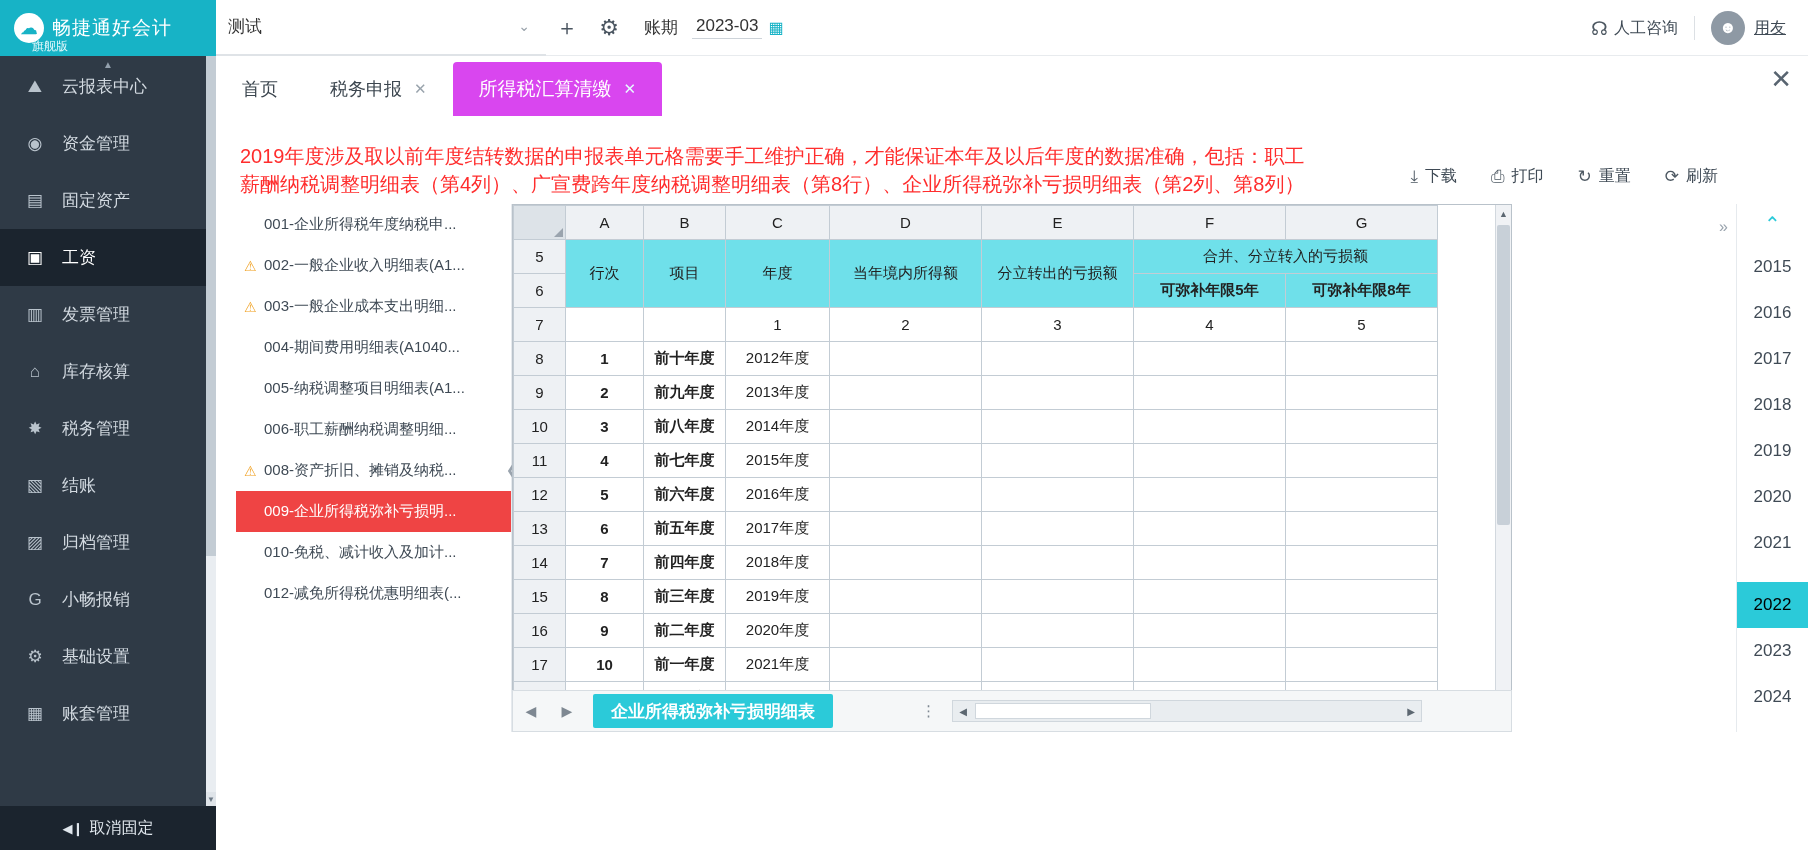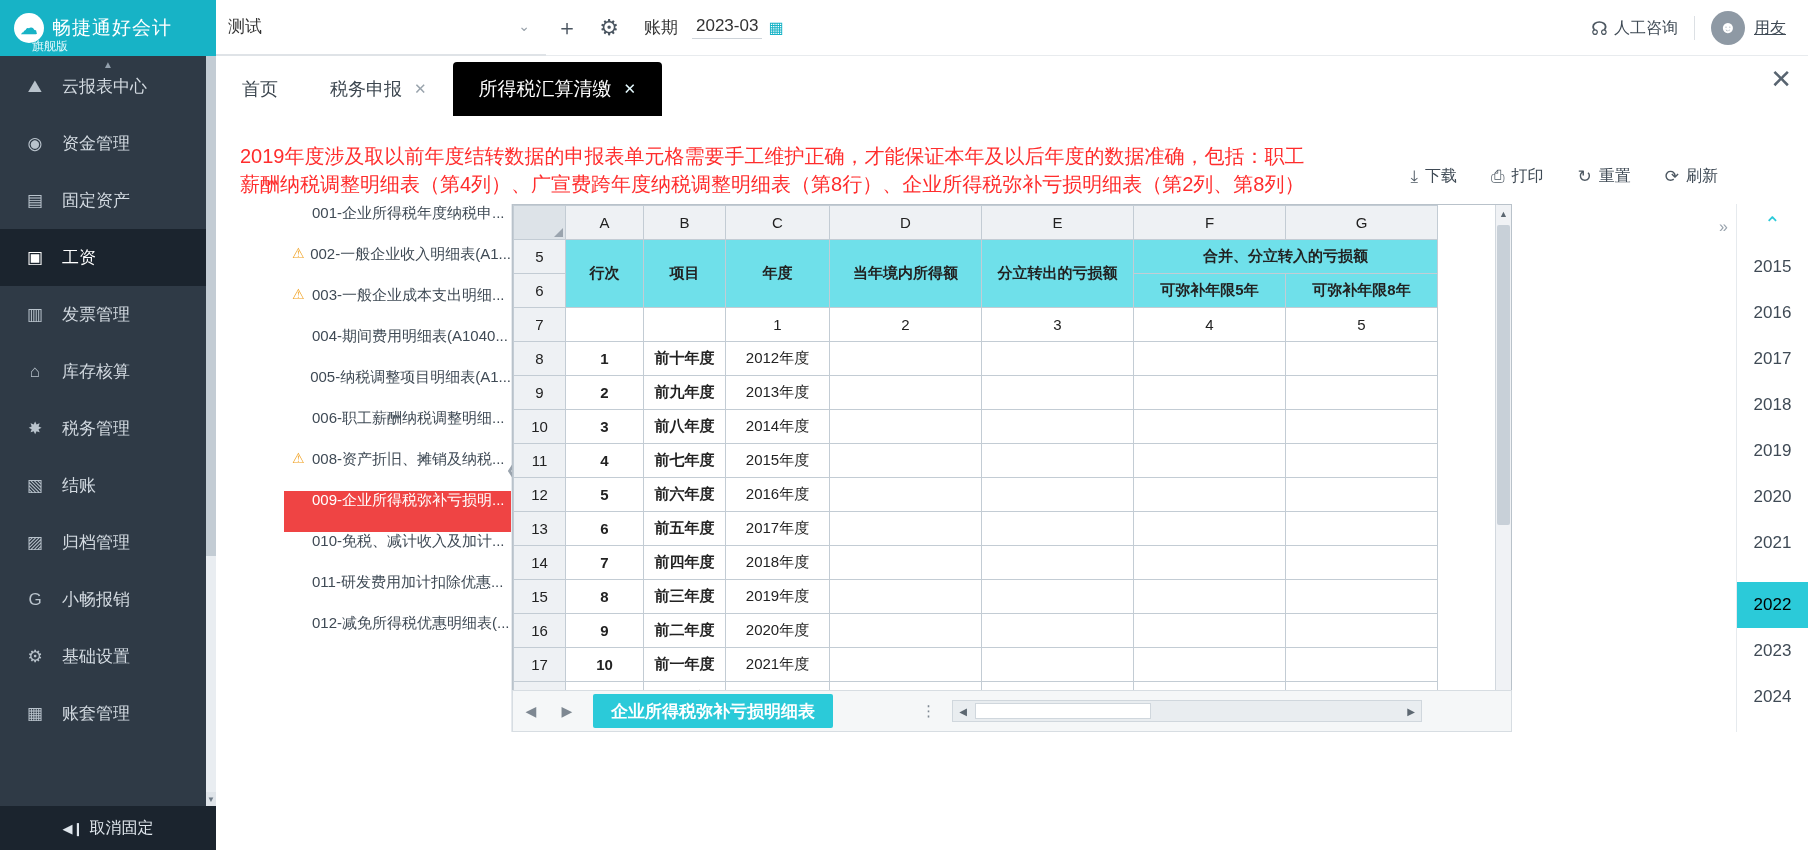--- a/index.html
+++ b/index.html
@@ -152,21 +152,21 @@
   }
   .tab {
     height: 54px;
     padding: 0 26px;
     display: flex; align-items: center;
     font-size: 18px; color: #3c464f;
     cursor: pointer;
   }
   .tab .x { margin-left: 12px; font-size: 15px; color: #99a3ac; }
   .tab.active {
-    background: #000000; color: #fff;
+    background: #d946ef; color: #fff;
     border-radius: 4px 4px 0 0;
     font-size: 19px;
   }
   .tab.active .x { color: #e6fbff; }
   .tabs-close {
     position: absolute; right: 16px; top: 8px;
     font-size: 26px; color: #586470; cursor: pointer;
   }
 
   
@@ -191,26 +191,25 @@
 
   
   .list-panel {
     position: absolute; left: 236px; top: 204px;
     width: 276px; height: 528px;
     background: #ffffff;
     border-right: 1px solid #e6eaee;
   }
   .list-item {
     height: 41px;
-    display: flex; align-items: flex-start;
+    display: flex; align-items: center;
     padding-left: 26px;
     font-size: 15px; color: #3f4a55;
     white-space: nowrap; overflow: hidden;
     cursor: pointer;
-    margin-left: 48px;
   }
   .list-item .warn {
     color: #f0a020; font-size: 14px;
     margin-right: 4px; margin-left: -18px;
     width: 16px; display: inline-block;
   }
   .list-item.selected { background: #ef4444; color: #ffffff; }
   .list-collapse {
     position: absolute; right: -10px; top: 246px;
     width: 18px; height: 40px;
@@ -248,21 +247,21 @@
   }
   .corner {
     background: #dde3e8; width: 52px; height: 22px;
     position: relative;
   }
   .corner:after {
     content: ""; position: absolute; right: 2px; bottom: 2px;
     border-left: 9px solid transparent;
     border-bottom: 9px solid #9aa4ae;
   }
-  .hdr-cyan { background: #6fe0ea; font-weight: bold; color: #123; }
+  .hdr-cyan { background: #6fe0ea; font-weight: normal; color: #123; }
   .hdr-cyan2 { background: #6fe0ea; font-weight: bold; color: #123; }
   .cell-bold { font-weight: bold; }
   .sheet-vscroll {
     position: absolute; right: 0; top: 0;
     width: 16px; height: 510px;
     background: #f0f2f5; border-left: 1px solid #d2d8de;
   }
   .sheet-vscroll .thumb {
     position: absolute; left: 1px; top: 20px;
     width: 13px; height: 300px;
@@ -500,24 +499,20 @@
       <span class="warn">⚠</span>
       <span>008-资产折旧、摊销及纳税...</span>
     </div>
     <div class="list-item selected">
       <span class="warn"></span>
       <span>009-企业所得税弥补亏损明...</span>
     </div>
     <div class="list-item">
       <span class="warn"></span>
       <span>010-免税、减计收入及加计...</span>
-    </div>
-    <div class="list-item">
-      <span class="warn"></span>
-      <span>011-研发费用加计扣除优惠...</span>
     </div>
     <div class="list-item">
       <span class="warn"></span>
       <span>012-减免所得税优惠明细表(...</span>
     </div>
     <div class="list-collapse">❮</div>
   </div>
 
   <div class="sheet">
     <table class="grid">

